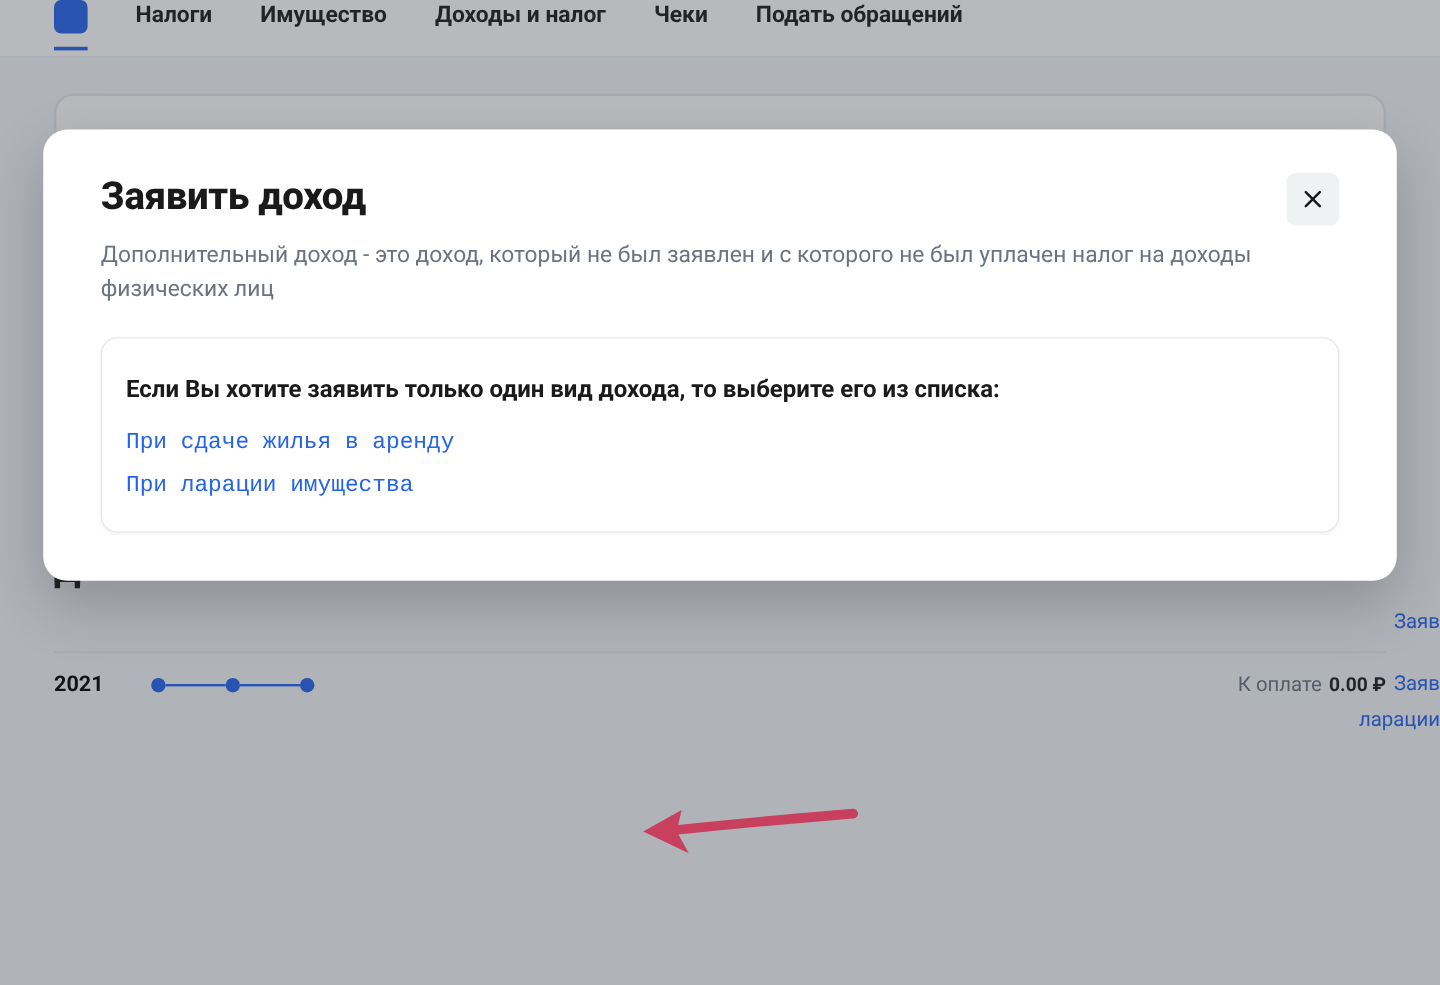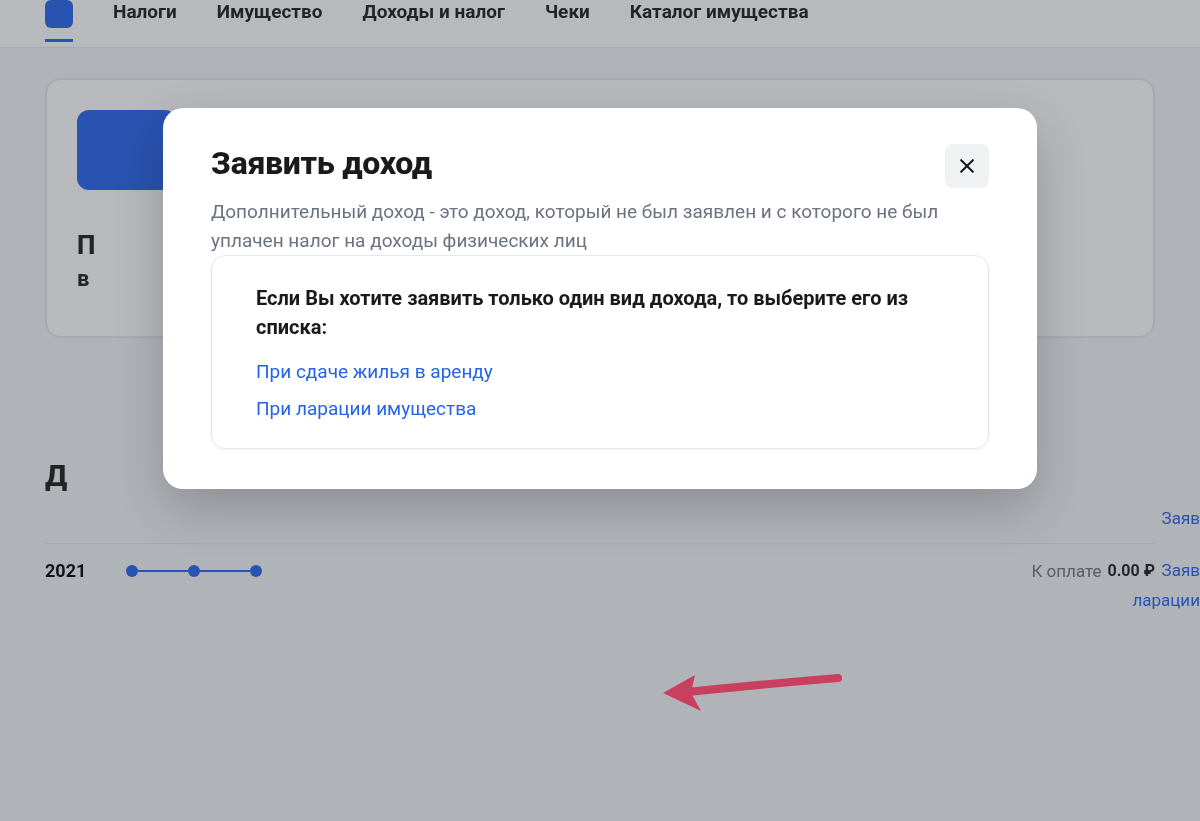--- a/index.html
+++ b/index.html
@@ -130,21 +130,21 @@
       inset: 0;
       background: rgba(50, 55, 65, 0.35);
       display: flex;
       align-items: flex-start;
       justify-content: center;
       padding-top: 108px;
     }
     .modal {
       background: #fff;
       border-radius: 20px;
-      width: 874px;
+      width: 1128px;
       padding: 36px 48px 40px 48px;
       box-shadow: 0 20px 50px rgba(0,0,0,0.2);
       position: relative;
     }
     .modal-header {
       display: flex;
       justify-content: space-between;
       align-items: flex-start;
     }
     .modal-title {
@@ -168,38 +168,40 @@
       width: 20px;
       height: 20px;
     }
     .modal-desc {
       margin-top: 10px;
       font-size: 19px;
       line-height: 1.5;
       color: #6b7280;
     }
     .option-card {
+      margin-top: 26px;
       border: 1px solid #e5e7eb;
       border-radius: 14px;
-      padding: 28px 44px;
+      padding: 28px 20px;
       box-shadow: 0 1px 3px rgba(0,0,0,0.04);
     }
     .option-title {
       font-size: 20px;
       font-weight: 700;
       color: #1a1a1a;
       line-height: 1.45;
     }
     .option-link {
       display: block;
       margin-top: 18px;
       font-size: 19px;
       color: #2563eb;
       text-decoration: none;
       cursor: pointer;
+      font-family: Liberation Mono, monospace;
     }
     .option-link + .option-link {
       margin-top: 14px;
     }
     
     .arrow-annotation {
       position: absolute;
       left: 490px;
       top: 555px;
       pointer-events: none;
@@ -207,21 +209,21 @@
   </style>
 </head>
 <body>
 
 <div class="top-nav">
   <div class="logo-box"></div>
   <span class="nav-item">Налоги</span>
   <span class="nav-item">Имущество</span>
   <span class="nav-item">Доходы и налог</span>
   <span class="nav-item">Чеки</span>
-  <span class="nav-item">Каталог имущества</span>
+  <span class="nav-item">Подать обращений</span>
 </div>
 
 <div class="bg-content">
   <div class="bg-card">
     <div class="bg-card-inner"></div>
     <div class="bg-heading-p">П</div>
     <div class="bg-heading-sub">в</div>
   </div>
 
   <div style="position:relative;">

